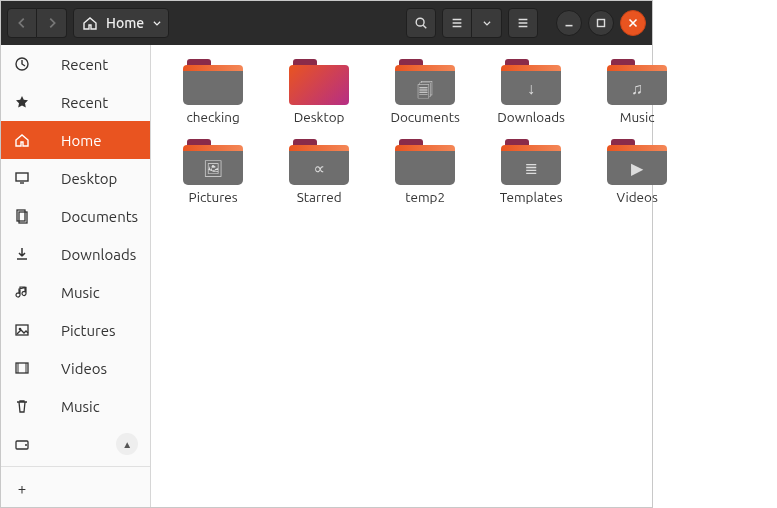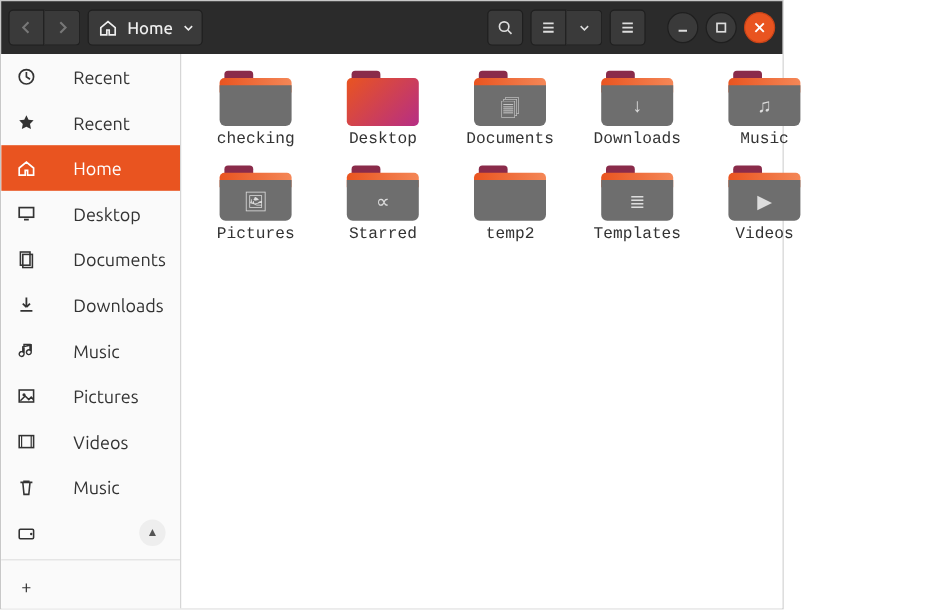--- a/index.html
+++ b/index.html
@@ -29,21 +29,21 @@
   .sb-item { height: 38px; display: flex; align-items: center; gap: 30px; padding: 0 12px; color: #333; font-size: 15px; cursor: pointer; }
   .sb-item.active { background: #e95420; color: #fff; }
   .sb-item .sb-icon { width: 18px; display: flex; align-items: center; justify-content: center; color: inherit; }
   .sb-sep { height: 1px; background: #e0e0e0; margin: 2px 0; }
   .sb-eject { margin-left: auto; width: 22px; height: 22px; border-radius: 50%; background: #eee; display: flex; align-items: center; justify-content: center; font-size: 10px; color: #555; }
 
   
   .main { flex: 1; padding: 12px 14px; position: relative; }
   .grid { display: grid; grid-template-columns: repeat(5, 96px); column-gap: 10px; row-gap: 12px; }
   .item { width: 96px; display: flex; flex-direction: column; align-items: center; gap: 4px; cursor: pointer; }
-  .item .label { font-size: 13.5px; color: #333; text-align: center; white-space: nowrap; overflow: hidden; text-overflow: ellipsis; max-width: 100%; font-family: Liberation Mono, monospace; }
+  .item .label { font-size: 13.5px; color: #333; text-align: center; white-space: nowrap; overflow: hidden; text-overflow: ellipsis; max-width: 100%; }
 
   
   .folder { width: 60px; height: 48px; position: relative; }
   .folder .tab { position: absolute; top: 2px; left: 4px; width: 24px; height: 10px; background: #8a2b4a; border-radius: 3px 3px 0 0; }
   .folder .body-top { position: absolute; top: 8px; left: 0; right: 0; height: 12px; background: linear-gradient(90deg,#e95420,#f48757); border-radius: 4px 4px 0 0; }
   .folder .body-main { position: absolute; top: 14px; left: 0; right: 0; bottom: 0; background: #6e6e6e; border-radius: 0 0 5px 5px; }
   .folder .glyph { position: absolute; top: 22px; left: 0; right: 0; text-align: center; color: #ddd; font-size: 16px; }
   .folder.desktop .body-main { background: linear-gradient(135deg,#e95420,#b62e85); top: 8px; border-radius: 4px; }
   .folder.desktop .tab { background: #8a2b4a; }
 

